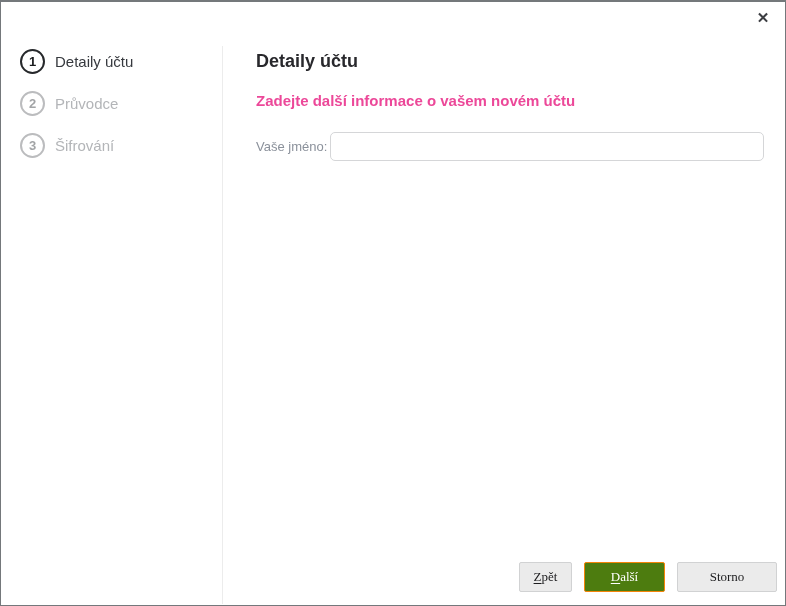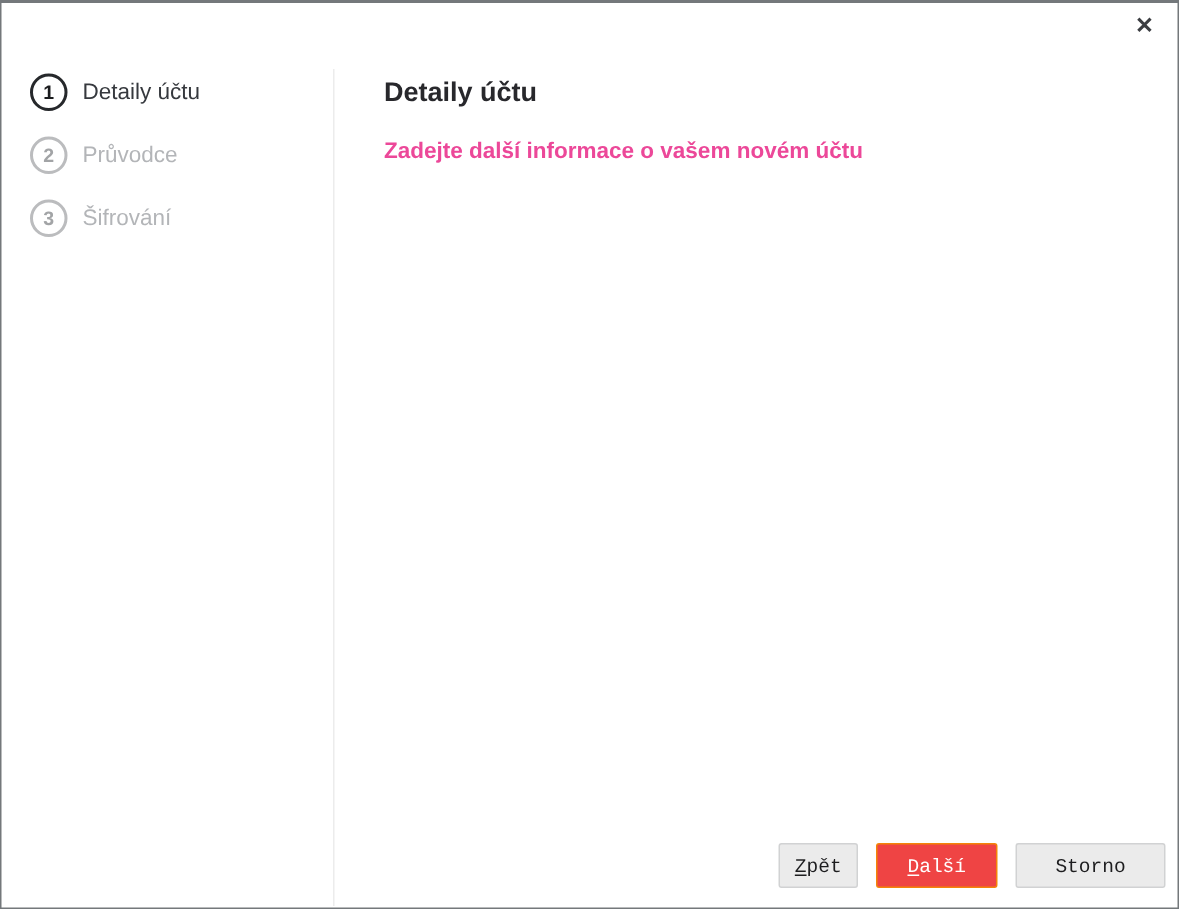--- a/index.html
+++ b/index.html
@@ -151,29 +151,29 @@
     gap: 12px;
   }
   .btn {
     height: 30px;
     box-sizing: border-box;
     border: 1px solid #d1d2d3;
     border-radius: 2px;
     background: #ebebeb;
     color: #1d1d1f;
     font-size: 13px;
-    font-family: Liberation Mono, monospace;
+    font-family: Liberation Serif, serif;
     cursor: pointer;
     padding: 0;
   }
   .btn-back { width: 53px; }
   .btn-next { width: 81px; }
   .btn-cancel { width: 100px; }
   .btn.primary {
-    background: #ef4444;
+    background: #4d7c0f;
     border-color: #f48409;
     color: #ffffff;
   }
   .ak { text-decoration: underline; text-underline-offset: 2px; }
 </style>
 </head>
 <body>
 
 <div class="dialog">
 
@@ -204,20 +204,24 @@
           </span>
         <span class="step-label">Šifrování</span>
       </div>
     </nav>
 
     <main class="content">
       <h1 class="page-title">Detaily účtu</h1>
       <p class="page-desc">Zadejte další informace o vašem novém účtu</p>
 
       <div class="form">
+        <div class="form-row">
+          <label><span>Vaše jméno:</span><span class="ak"></span><span></span></label>
+          <input type="text" value="" style="">
+        </div>
       </div>
 
       <div class="footer">
         <button class="btn btn-back"><span class="ak">Z</span><span>pět</span></button>
         <button class="btn btn-next primary"><span class="ak">D</span><span>alší</span></button>
         <button class="btn btn-cancel"><span>Storno</span></button>
       </div>
     </main>
 
   </div>

